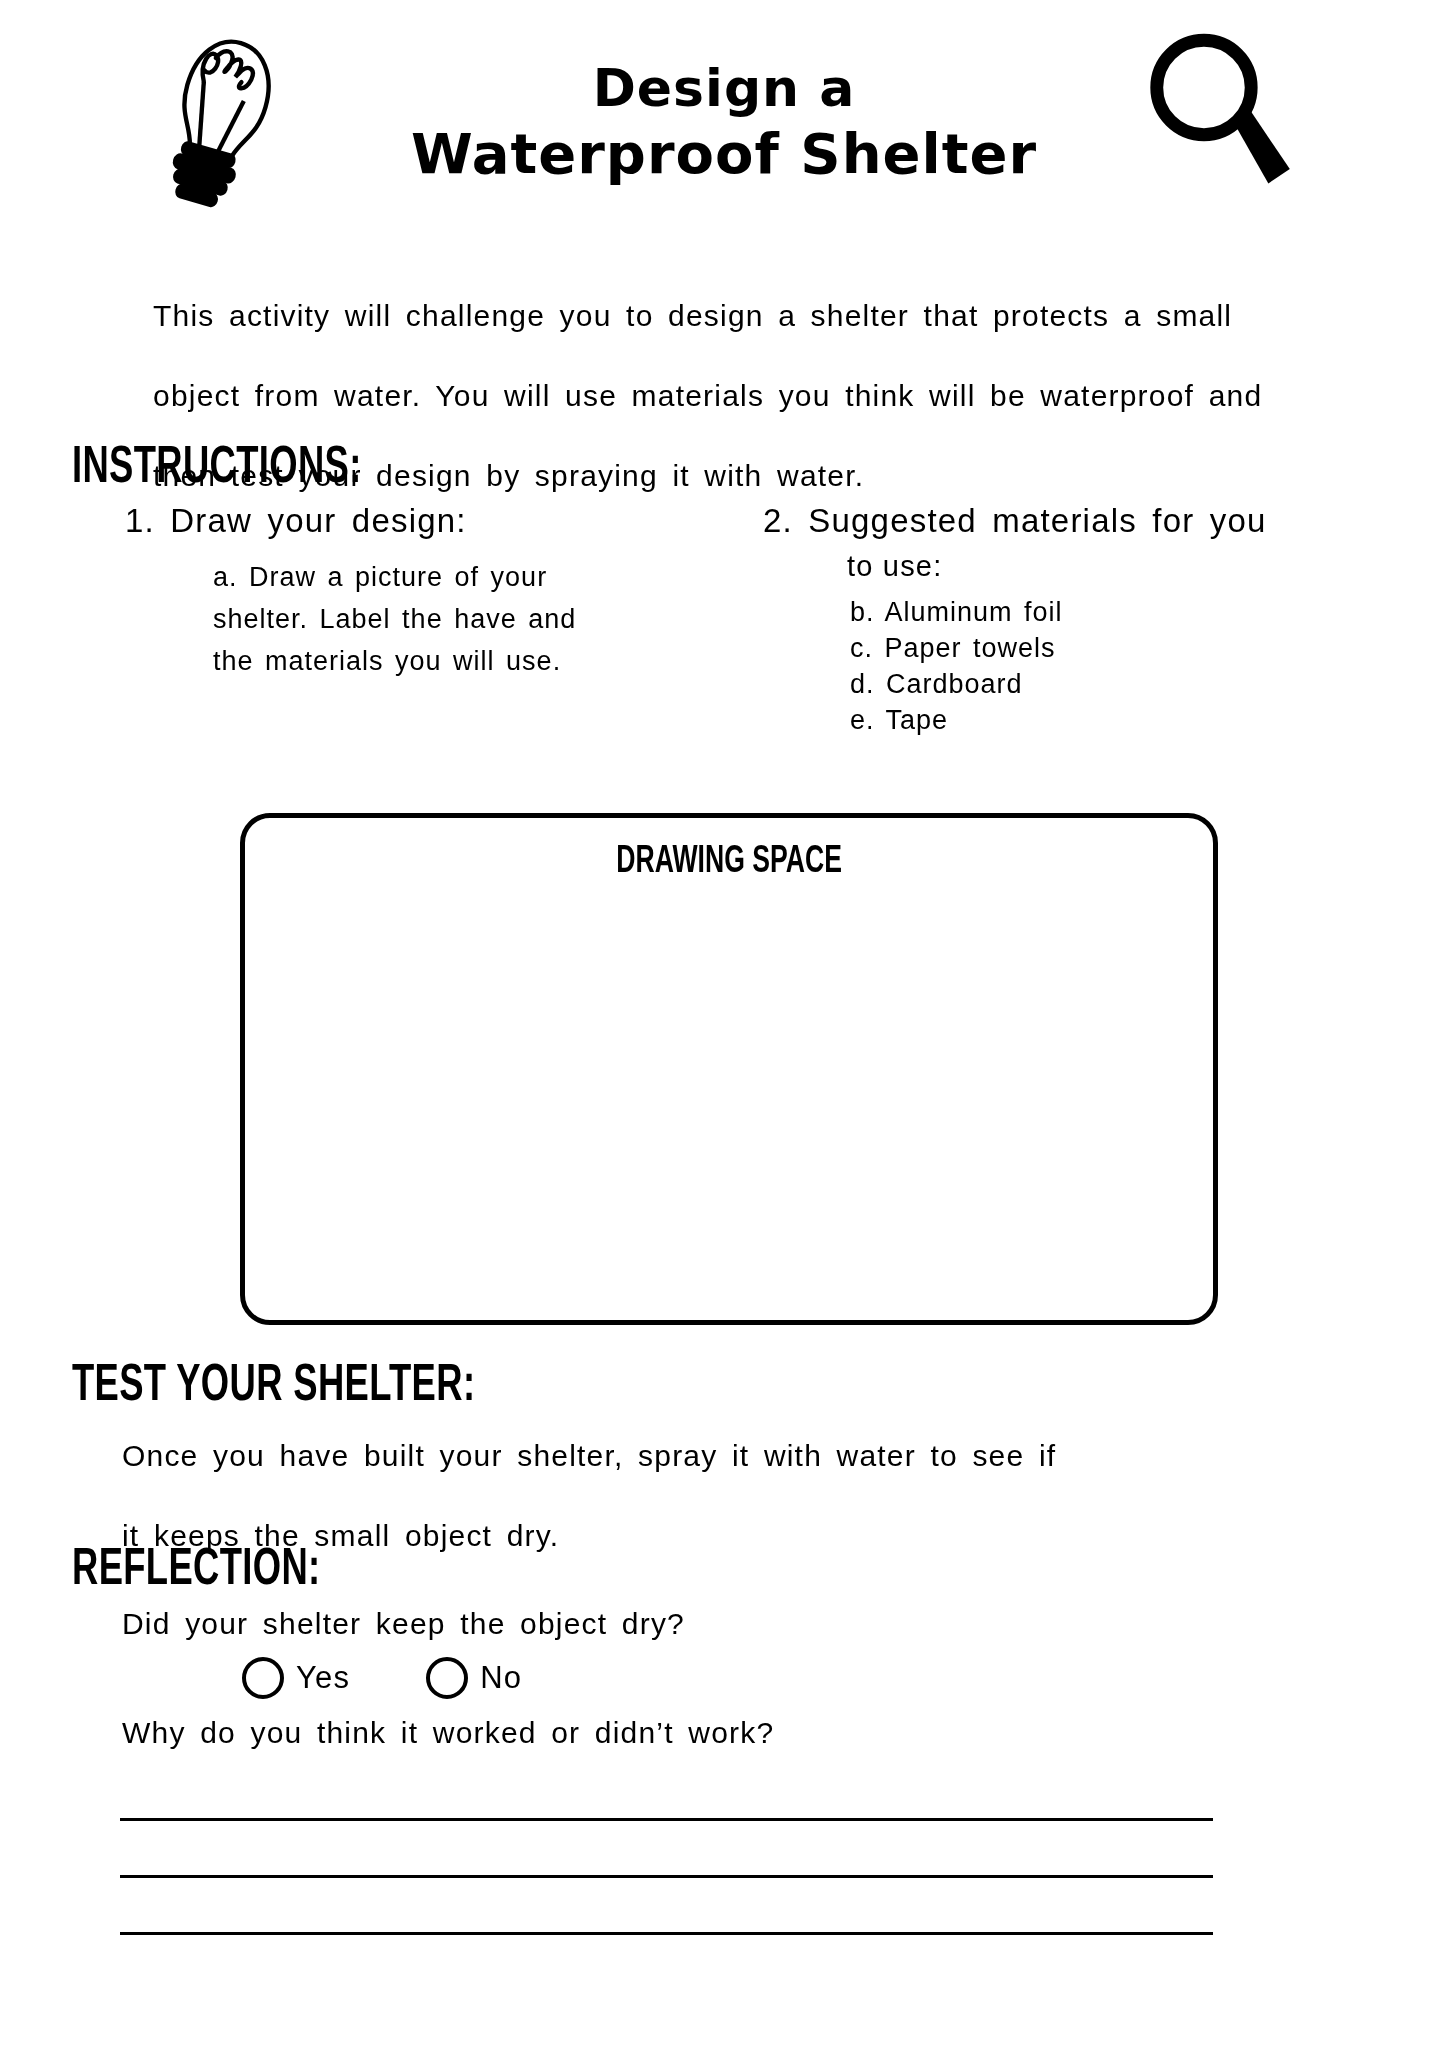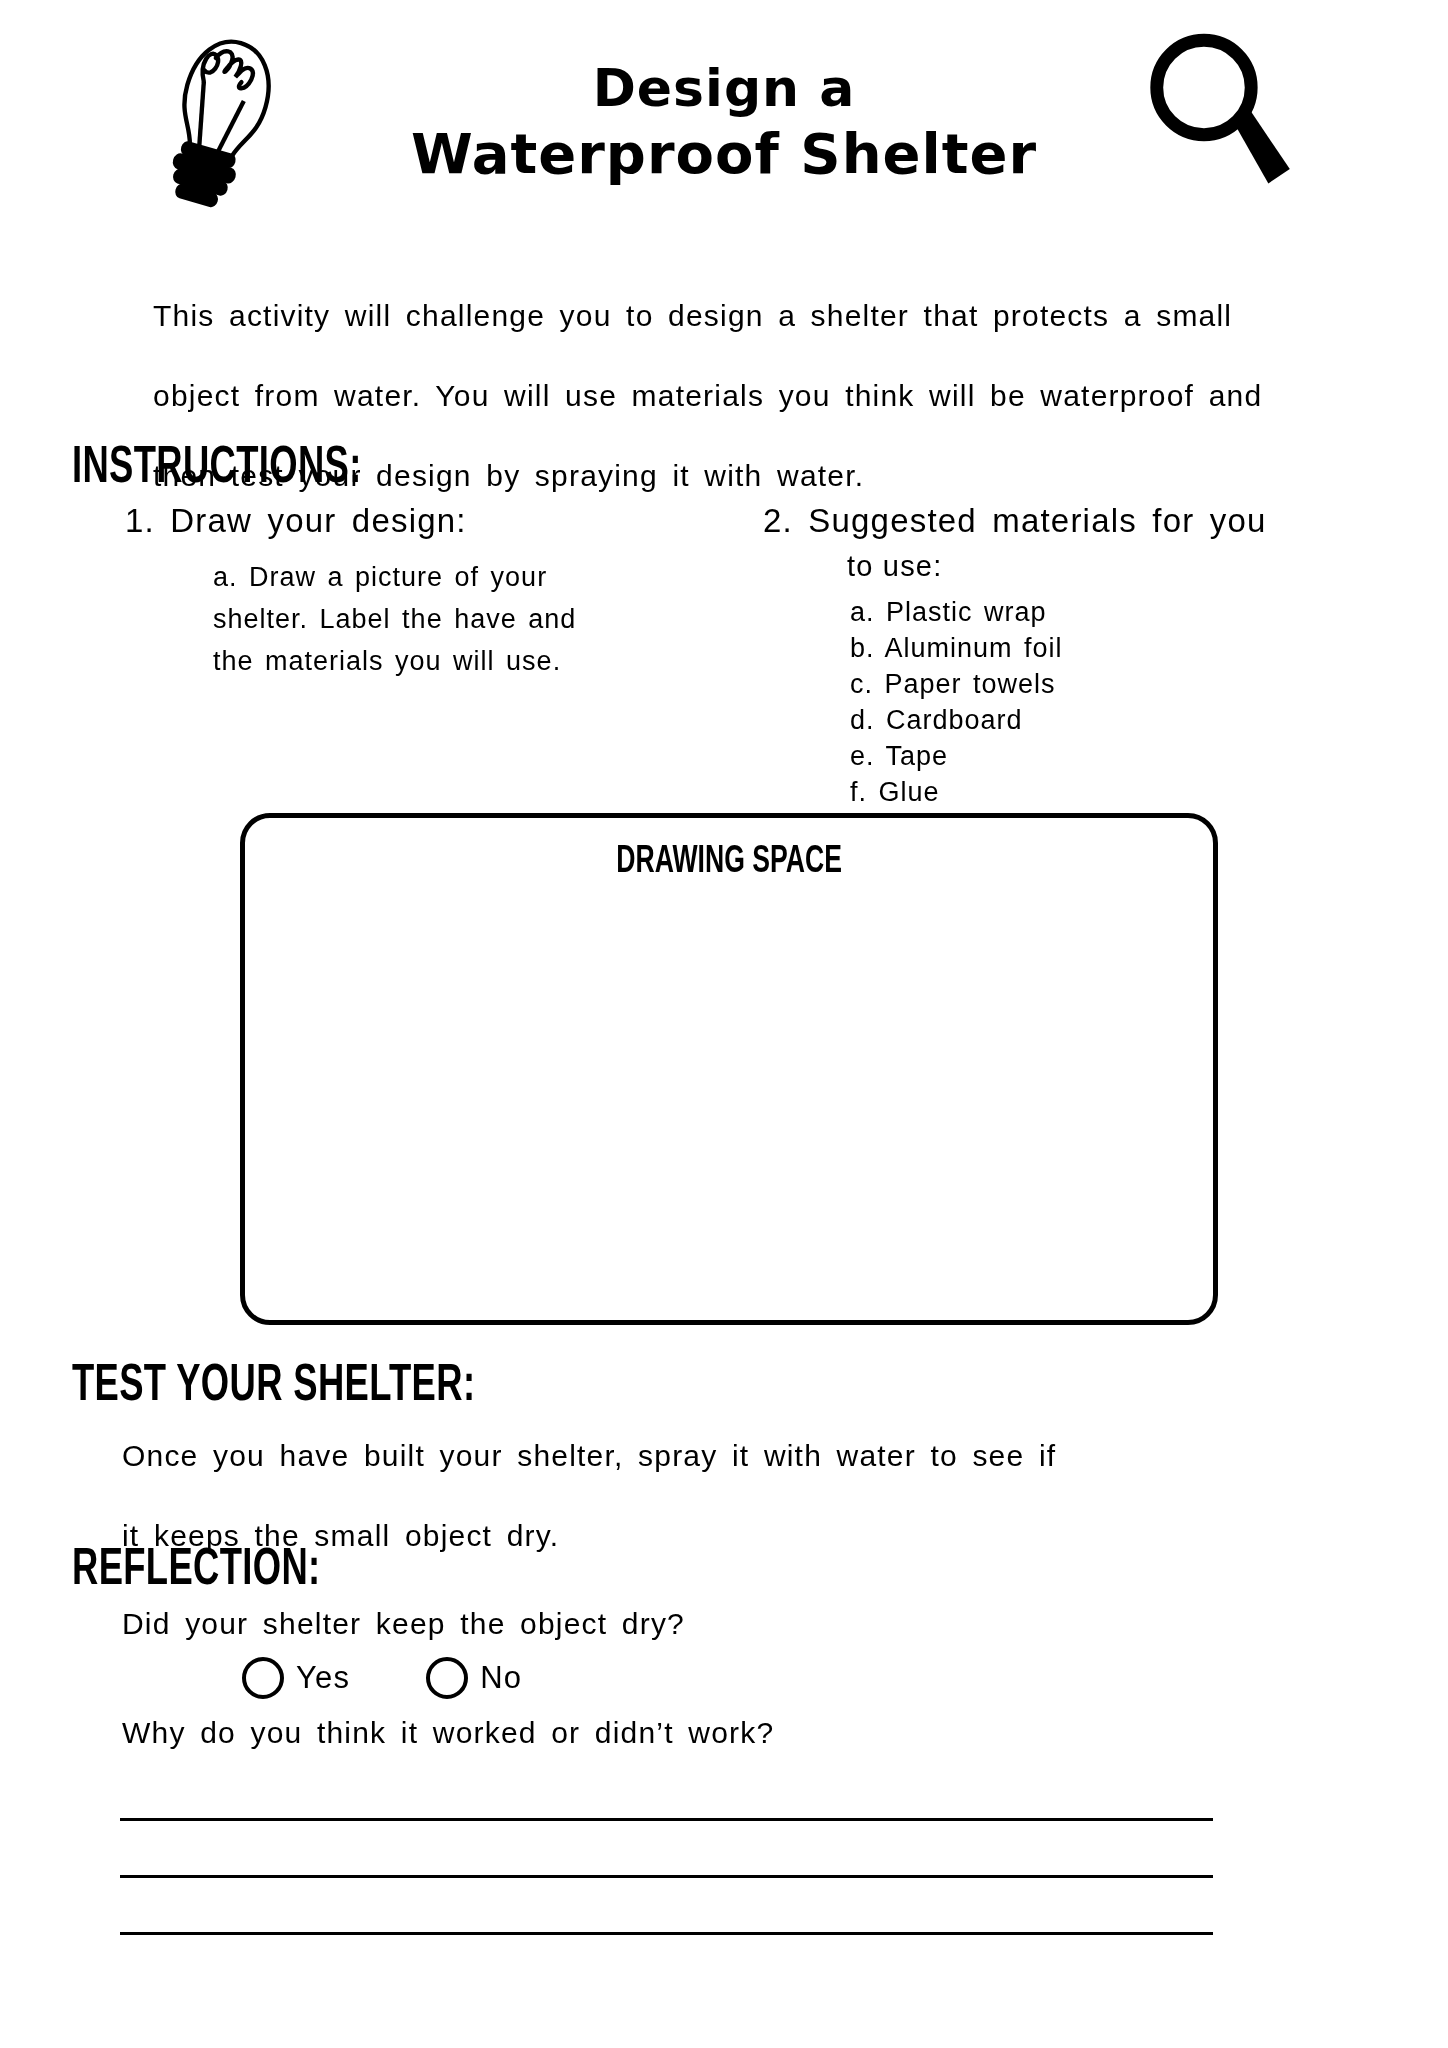--- a/index.html
+++ b/index.html
@@ -222,26 +222,24 @@
     <div class="sub-text">a. Draw a picture of your shelter. Label the have and the materials you will use.</div>
   </div>
 
   <div class="col-right">
     <div class="numbered-line">
       <span>2.</span>
       <span>Suggested materials for you</span>
     </div>
     <div class="to-use-line">to use:</div>
     <ul class="materials-list">
-      <li>a. Plastic wrap</li>
       <li>b. Aluminum foil</li>
       <li>c. Paper towels</li>
       <li>d. Cardboard</li>
       <li>e. Tape</li>
-      <li>f. Glue</li>
     </ul>
   </div>
 
   <div class="drawing-box">
     <span class="drawing-box-label">DRAWING SPACE</span>
   </div>
 
   <div class="test-heading">
     <span class="heading-condensed">TEST YOUR SHELTER:</span>
   </div>

